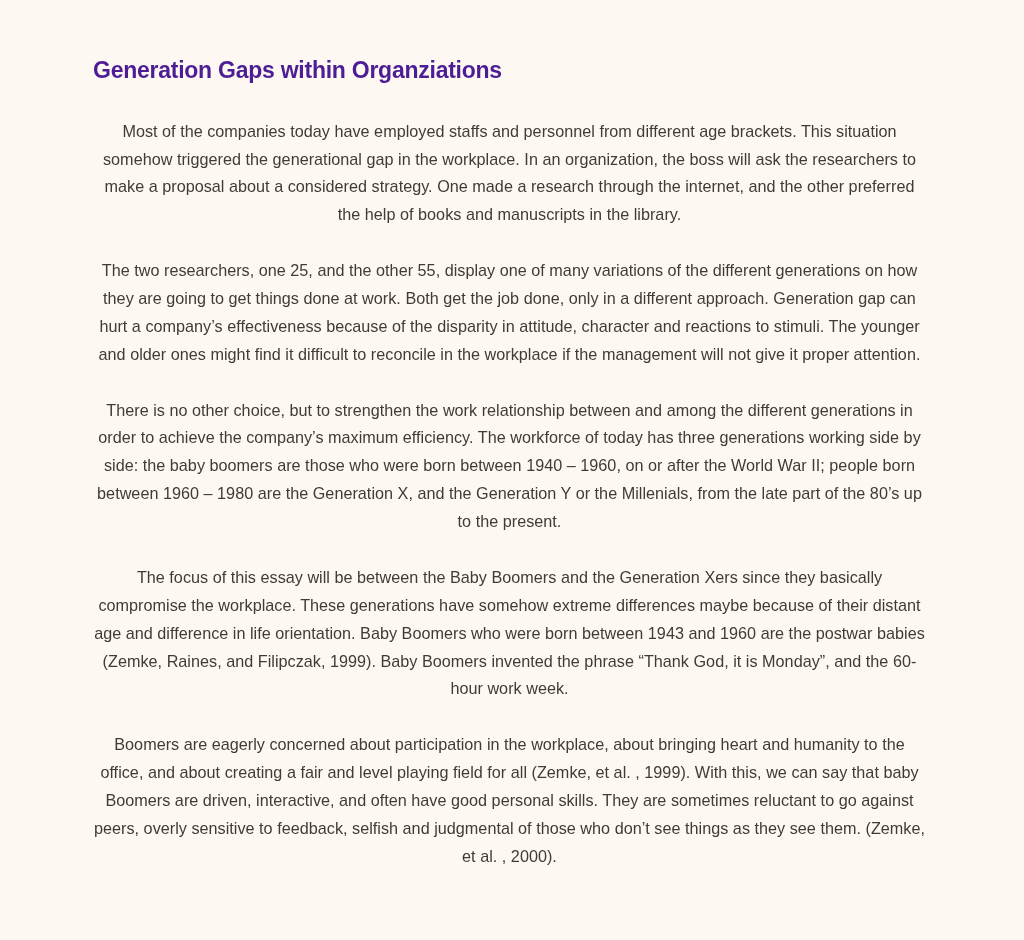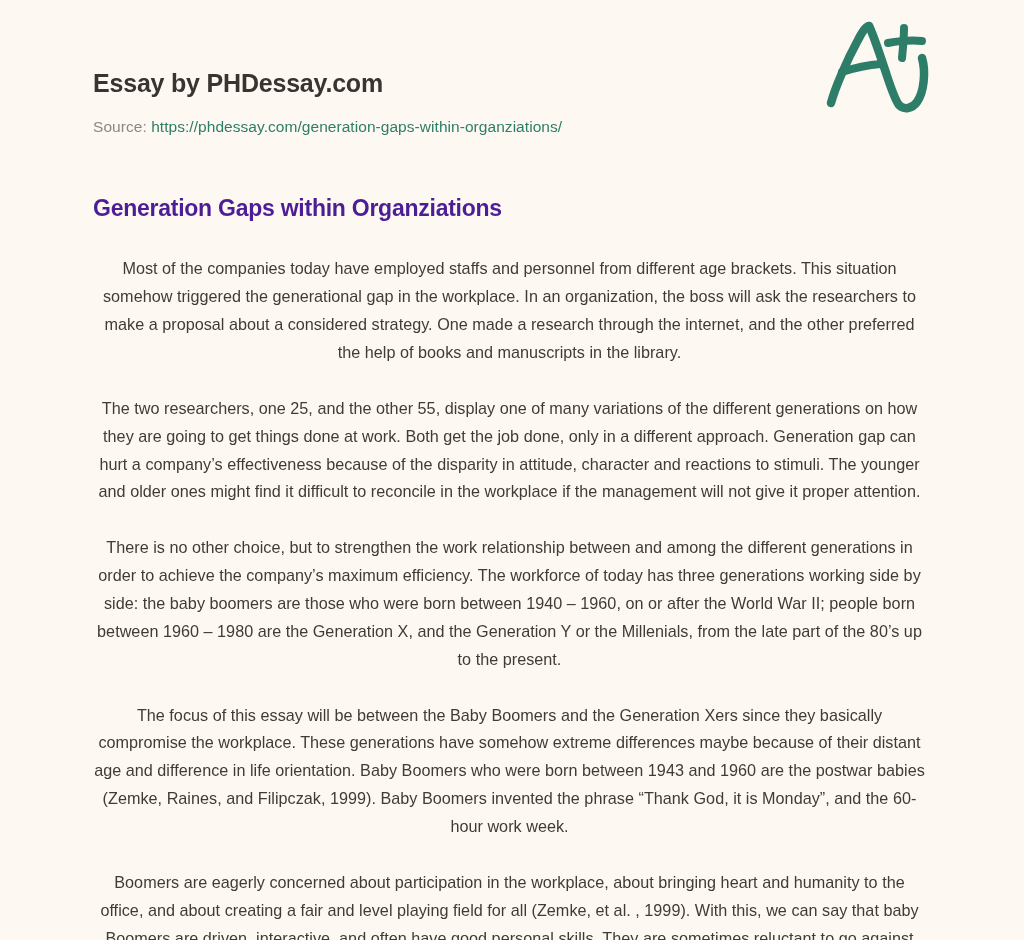--- a/index.html
+++ b/index.html
@@ -91,46 +91,20 @@
     letter-spacing: 0.02px;
     text-align: center;
   }
   .essay-body p:last-child { margin-bottom: 0; }
 </style>
 </head>
 <body>
 
 <div class="page">
 
-  <div class="header">
-
-    <h1 class="brand-line">Essay by PHDessay.com</h1>
-
-    <p class="source-line">
-      <span class="source-label">Source:</span>
-      <a class="source-url" href="#">https://phdessay.com/generation-gaps-within-organziations/</a>
-    </p>
-
-    <div class="logo">
-      <svg viewBox="0 0 118 104" xmlns="http://www.w3.org/2000/svg" fill="none" stroke="#2e7d68" stroke-linecap="round" stroke-linejoin="round">
-
-        <path d="M10 93 C14 78 26 50 37 30 C41 22 45 16 48 16" stroke-width="8.5"></path>
-
-        <path d="M48 16 C53 26 60 48 66 66 C71 81 74 90 78 95
-                 C83 100 91 99 96 92 C103 82 105 62 101 48" stroke-width="8.5"></path>
-
-        <path d="M21 62 C33 58 47 55 60 54" stroke-width="8"></path>
-
-        <path d="M83 18 C83 28 82 38 81 48" stroke-width="8"></path>
-
-        <path d="M67 33 C78 31 92 30 101 31" stroke-width="8"></path>
-      </svg>
-    </div>
-
-  </div>
 
   <h2 class="essay-title">Generation Gaps within Organziations</h2>
 
   <div class="essay-body">
     <p>Most of the companies today have employed staffs and personnel from different age brackets. This situation somehow triggered the generational gap in the workplace. In an organization, the boss will ask the researchers to make a proposal about a considered strategy. One made a research through the internet, and the other preferred the help of books and manuscripts in the library.</p>
     <p>The two researchers, one 25, and the other 55, display one of many variations of the different generations on how they are going to get things done at work. Both get the job done, only in a different approach. Generation gap can hurt a company’s effectiveness because of the disparity in attitude, character and reactions to stimuli. The younger and older ones might find it difficult to reconcile in the workplace if the management will not give it proper attention.</p>
     <p>There is no other choice, but to strengthen the work relationship between and among the different generations in order to achieve the company’s maximum efficiency. The workforce of today has three generations working side by side: the baby boomers are those who were born between 1940 – 1960, on or after the World War II; people born between 1960 – 1980 are the Generation X, and the Generation Y or the Millenials, from the late part of the 80’s up to the present.</p>
     <p>The focus of this essay will be between the Baby Boomers and the Generation Xers since they basically compromise the workplace. These generations have somehow extreme differences maybe because of their distant age and difference in life orientation. Baby Boomers who were born between 1943 and 1960 are the postwar babies (Zemke, Raines, and Filipczak, 1999). Baby Boomers invented the phrase “Thank God, it is Monday”, and the 60-hour work week.</p>
     <p>Boomers are eagerly concerned about participation in the workplace, about bringing heart and humanity to the office, and about creating a fair and level playing field for all (Zemke, et al. , 1999). With this, we can say that baby Boomers are driven, interactive, and often have good personal skills. They are sometimes reluctant to go against peers, overly sensitive to feedback, selfish and judgmental of those who don’t see things as they see them. (Zemke, et al. , 2000).</p>
   </div>

